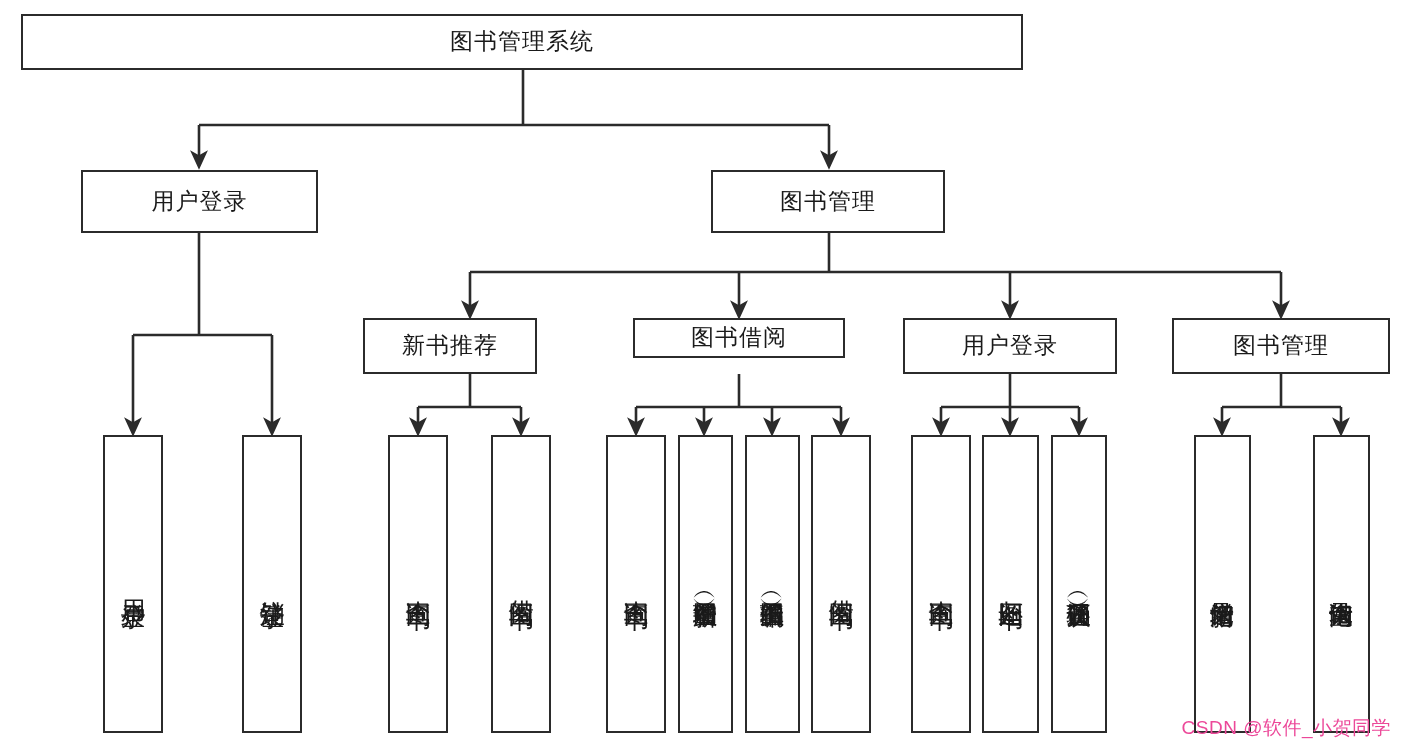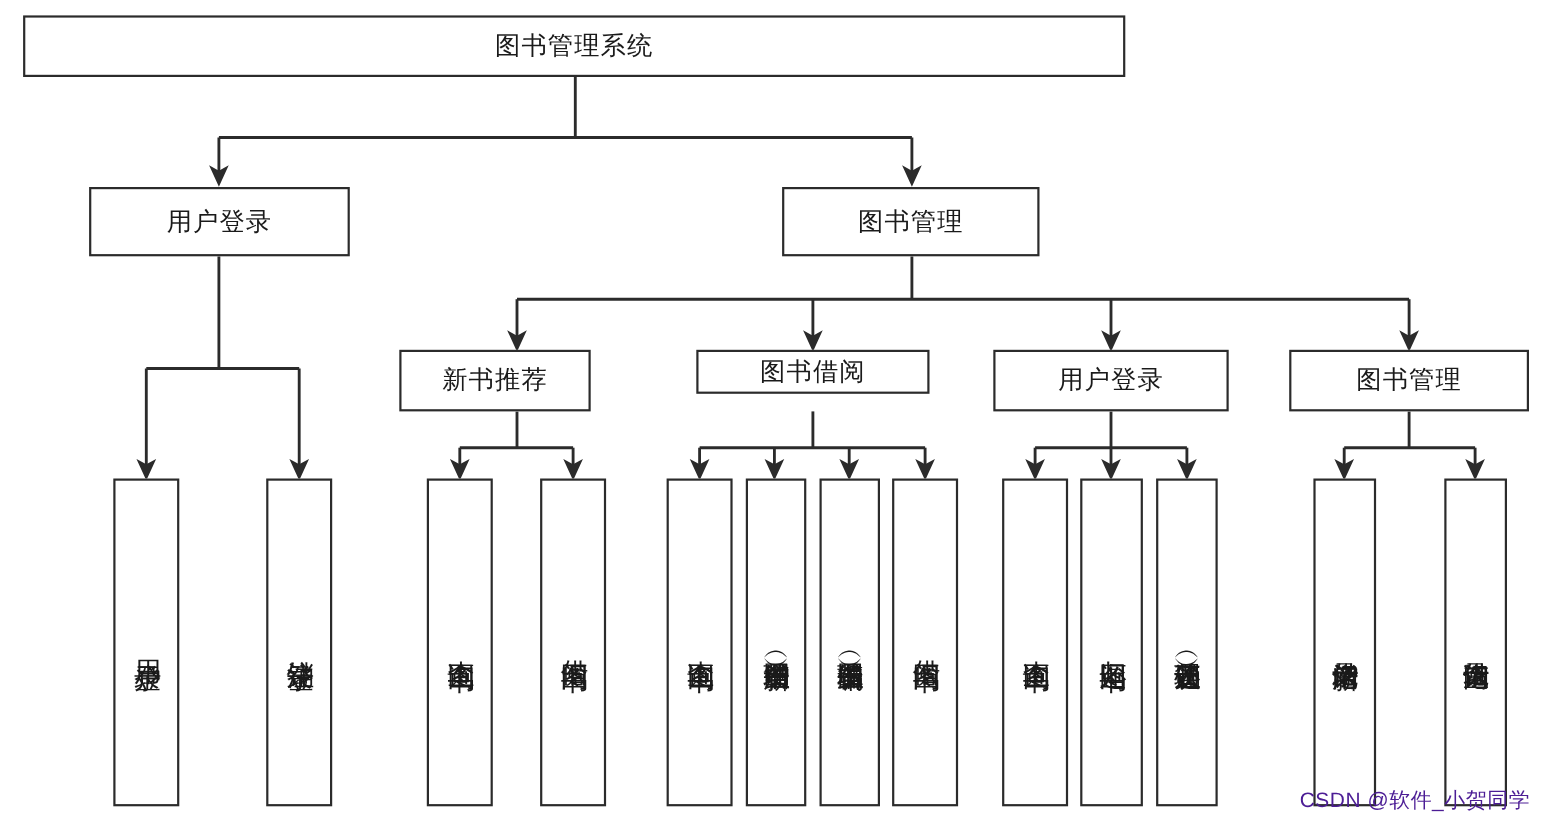--- a/index.html
+++ b/index.html
@@ -64,21 +64,21 @@
   .node.vert.tight .node-label {
     font-size: 24px;
     line-height: 1.30;
     letter-spacing: 0px;
   }
   .watermark {
     position: absolute;
     right: 14px;
     bottom: 6px;
     font-size: 19px;
-    color: #4c1d95;
+    color: #ec4899;
     letter-spacing: 0.5px;
     white-space: nowrap;
     z-index: 5;
     font-family: "Liberation Sans", "DejaVu Sans", sans-serif;
   }
 </style>
 </head>
 <body>
 
 <div id="canvas">

